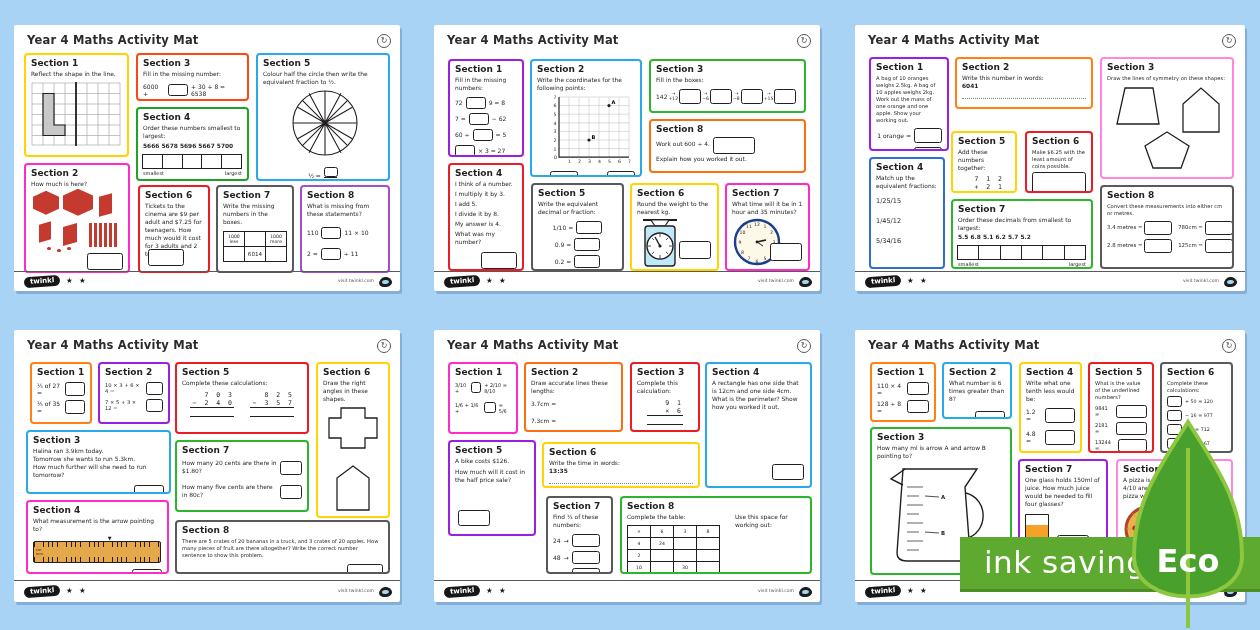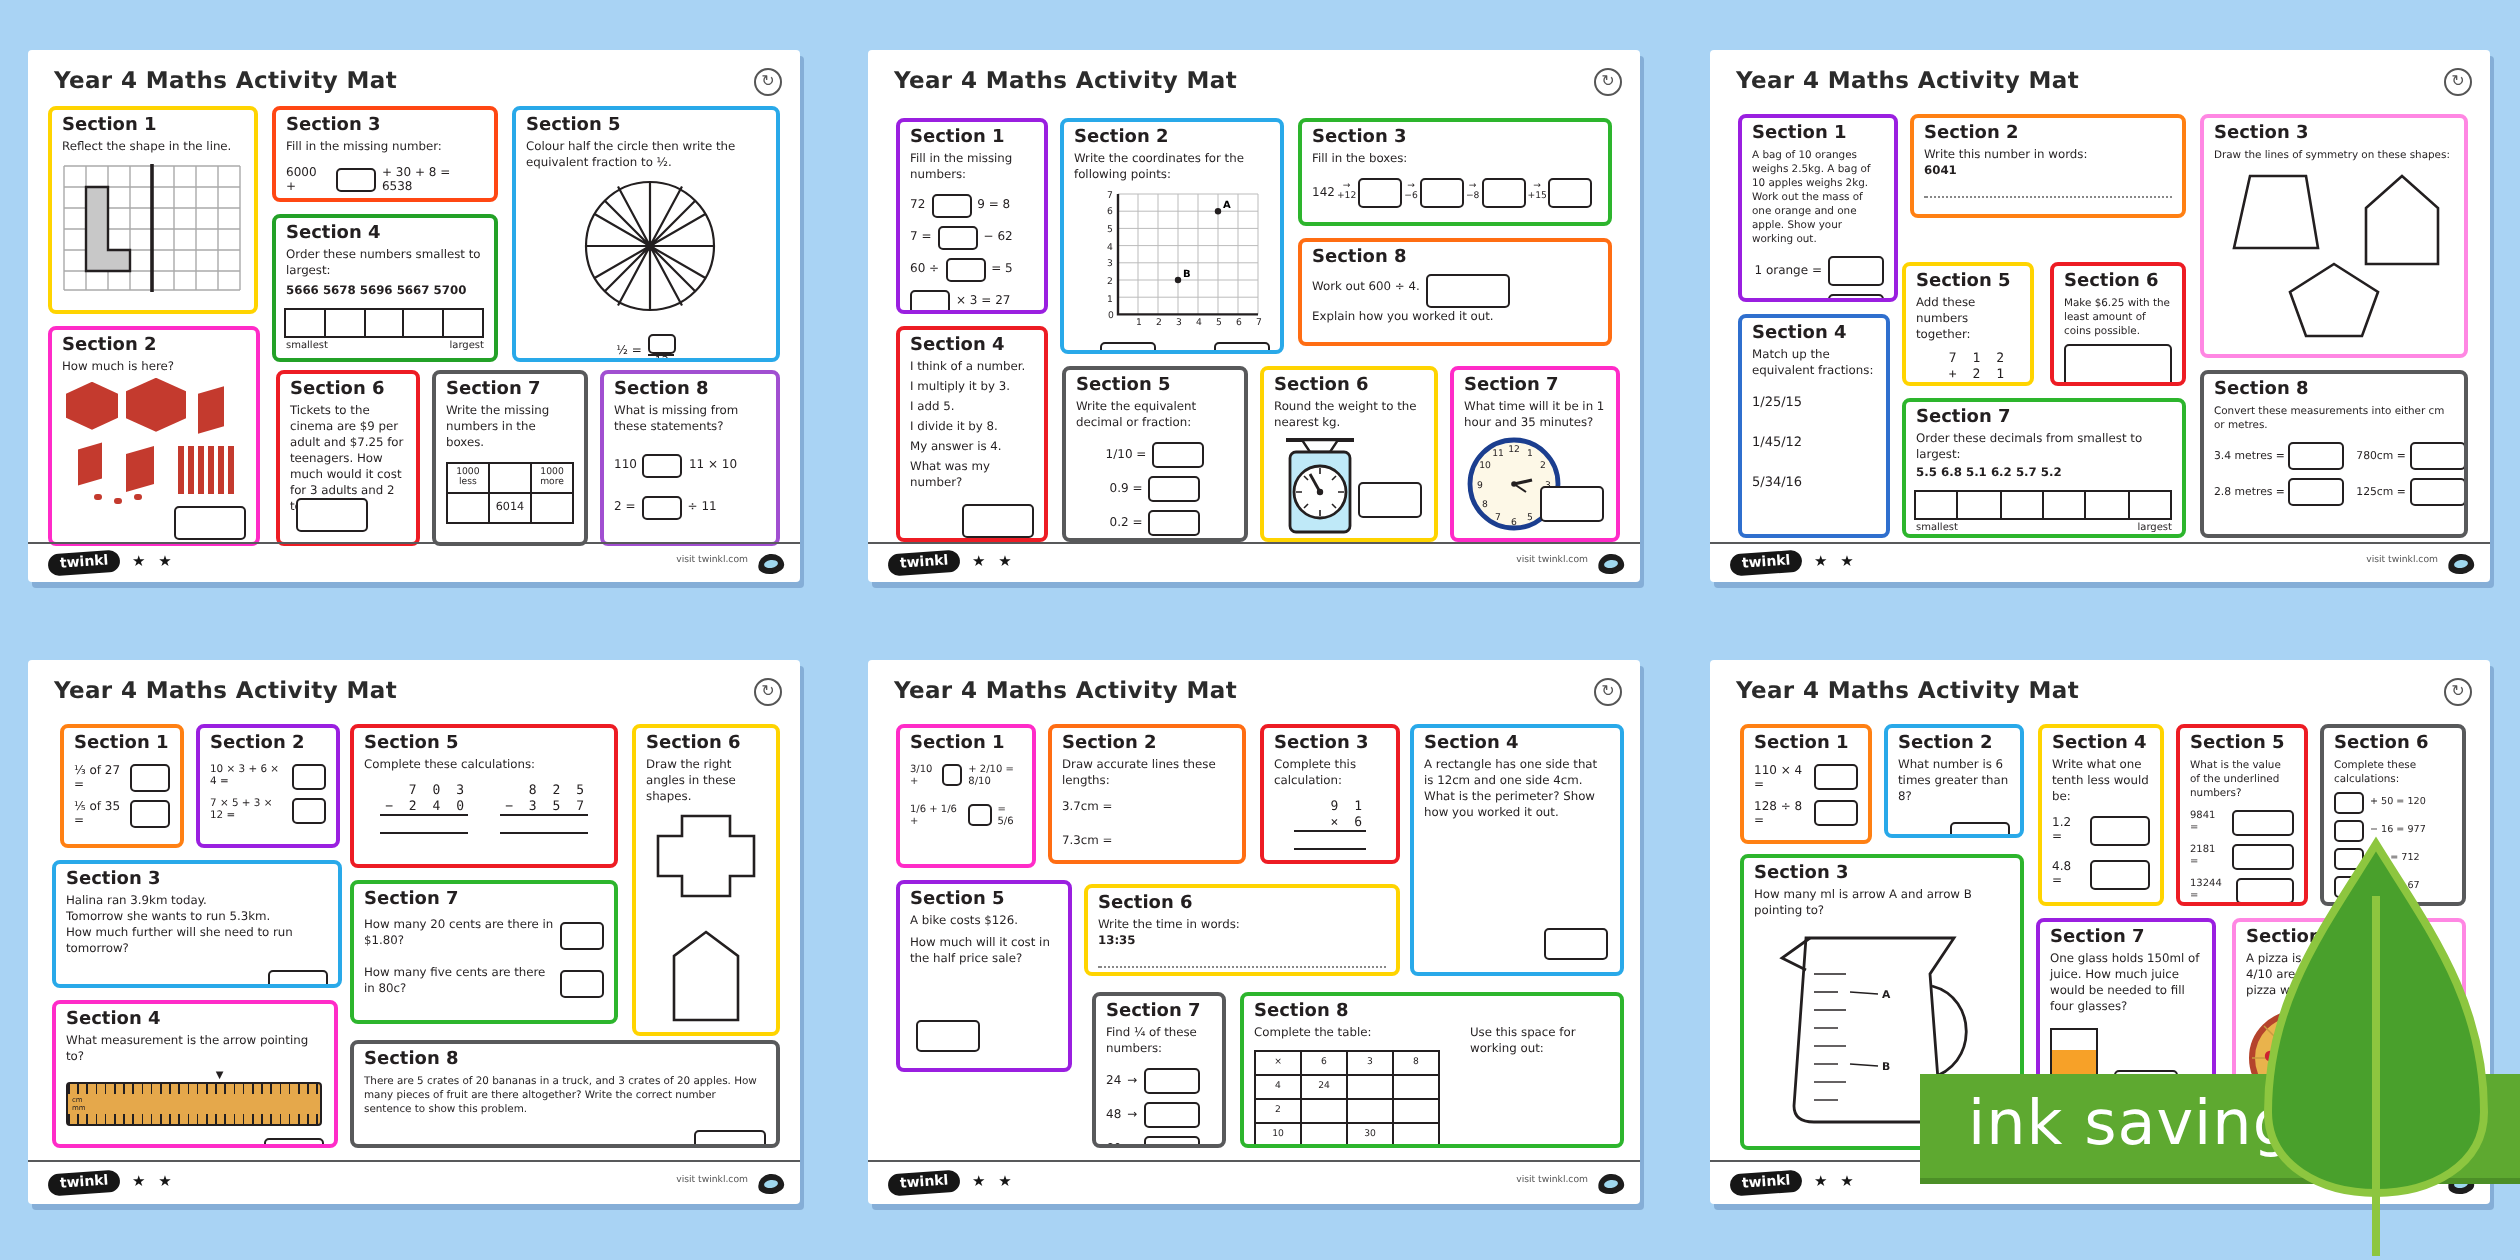--- a/index.html
+++ b/index.html
@@ -839,14 +839,15 @@
 
 <div class="banner">
   <div class="banner-label">ink saving</div>
 </div>
 <div class="leafwrap">
   <svg width="124" height="212" viewBox="0 0 124 212">
     <path d="M62 4 C88 46 116 82 116 138 C116 192 8 192 8 138 C8 82 36 46 62 4 Z" fill="#49a02c" stroke="#8dc63f" stroke-width="4"></path>
     <line x1="62" y1="30" x2="62" y2="210" stroke="#8dc63f" stroke-width="4"></line>
   </svg>
 </div>
+<div class="ecolabel">Eco</div>
 
 </div>
 
 </body></html>

